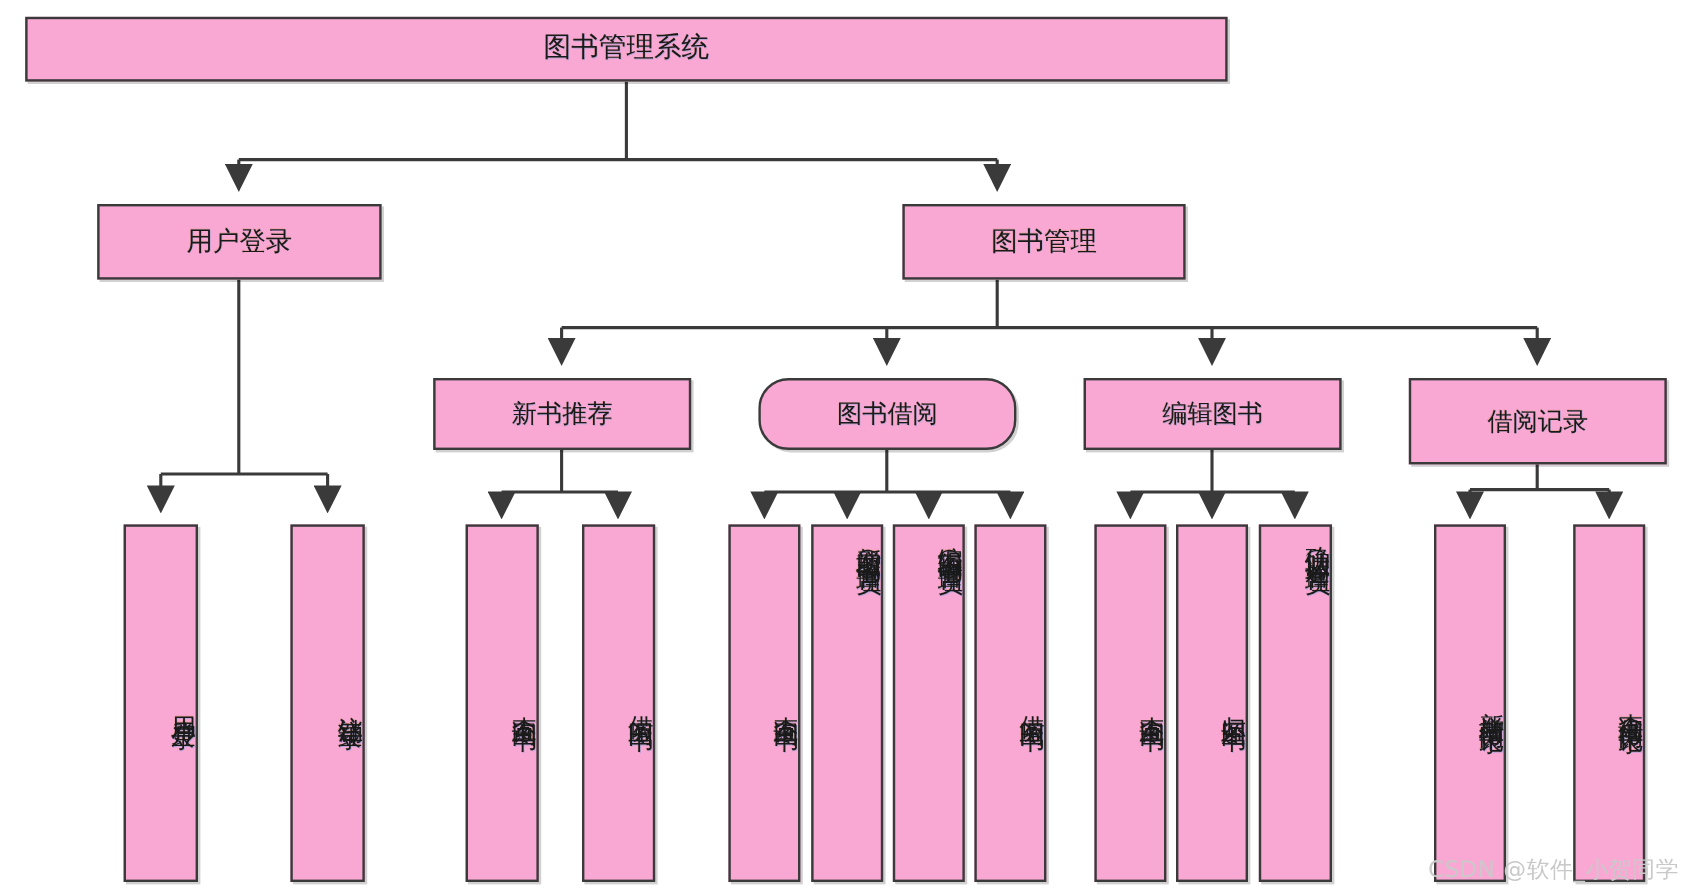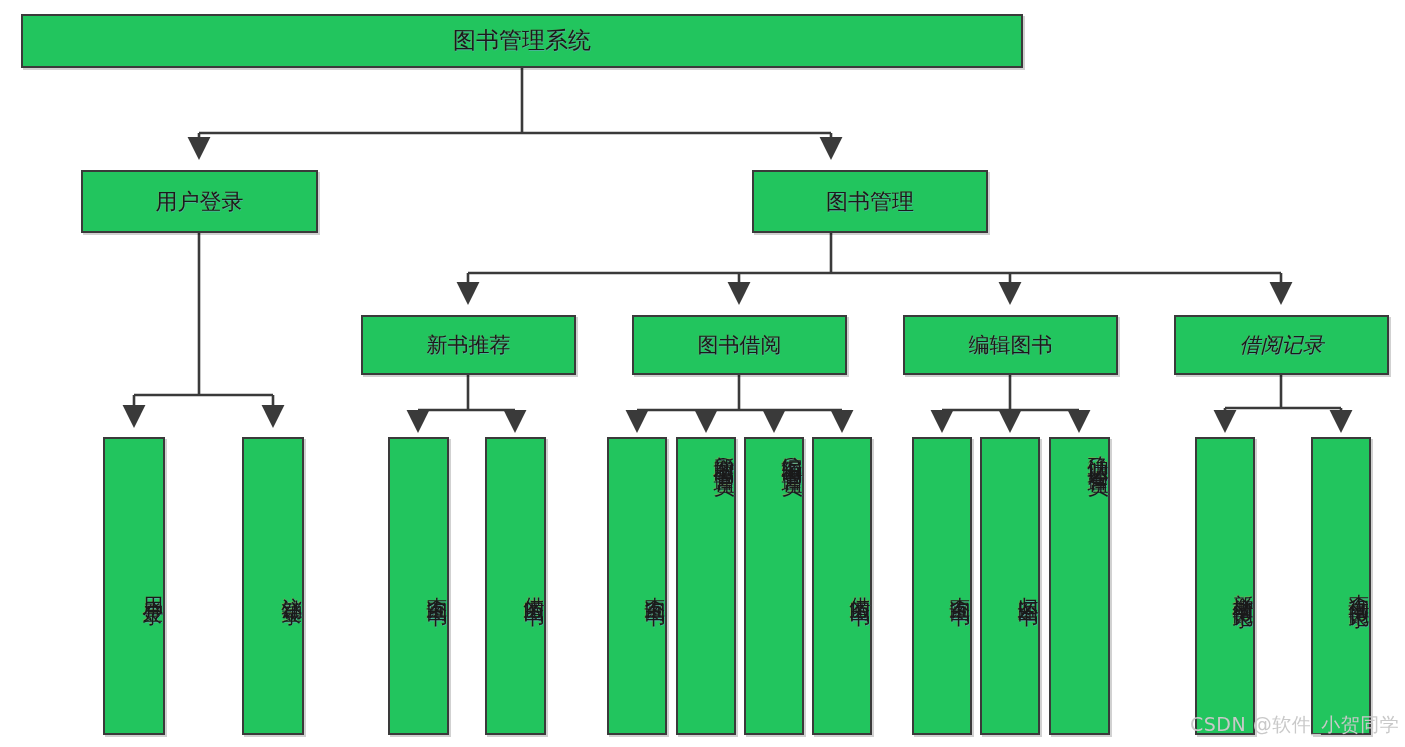--- a/index.html
+++ b/index.html
@@ -6,21 +6,21 @@
   body{
     width:1405px;height:747px;
     font-family:"DejaVu Sans","Liberation Sans",sans-serif;
     overflow:hidden;position:relative;
   }
   #canvas{position:absolute;left:0;top:0;width:1405px;height:747px;}
   .node{
     position:absolute;
     box-sizing:border-box;
     border:2px solid #3a3a3a;
-    background:#22c55e;
+    background:#f9a8d4;
     box-shadow:2px 2px 0 rgba(0,0,0,0.18);
     display:flex;align-items:center;justify-content:center;
   }
   .node .lbl{
     color:#1a1a1a;
     line-height:1.18;
     white-space:pre;
     text-align:center;
     text-shadow:0.6px 0.6px 0 rgba(120,160,220,0.45),-0.5px -0.4px 0 rgba(210,140,70,0.35);
   }
@@ -112,27 +112,27 @@
 <div class="node lvl1" style="left:81px;top:170px;width:237px;height:63px;">
   <span class="lbl">用户登录</span>
 </div>
 <div class="node lvl1" style="left:752px;top:170px;width:236px;height:63px;">
   <span class="lbl">图书管理</span>
 </div>
 
 <div class="node lvl2" style="left:361px;top:315px;width:215px;height:60px;">
   <span class="lbl">新书推荐</span>
 </div>
-<div class="node lvl2" style="left:632px;top:315px;width:215px;height:60px;">
+<div class="node lvl2" style="left:632px;top:315px;width:215px;height:60px;border-radius:25px;">
   <span class="lbl">图书借阅</span>
 </div>
 <div class="node lvl2" style="left:903px;top:315px;width:215px;height:60px;">
   <span class="lbl">编辑图书</span>
 </div>
-<div class="node lvl2" style="left:1174px;top:315px;width:215px;height:60px;font-style:italic;">
+<div class="node lvl2" style="left:1174px;top:315px;width:215px;height:72px;">
   <span class="lbl">借阅记录</span>
 </div>
 
 <div class="node leaf pos-mid" style="left:103px;top:437px;width:62px;height:298px;">
   <span class="lbl">用户登录</span>
 </div>
 <div class="node leaf pos-mid" style="left:242px;top:437px;width:62px;height:298px;">
   <span class="lbl">注销登录</span>
 </div>
 

